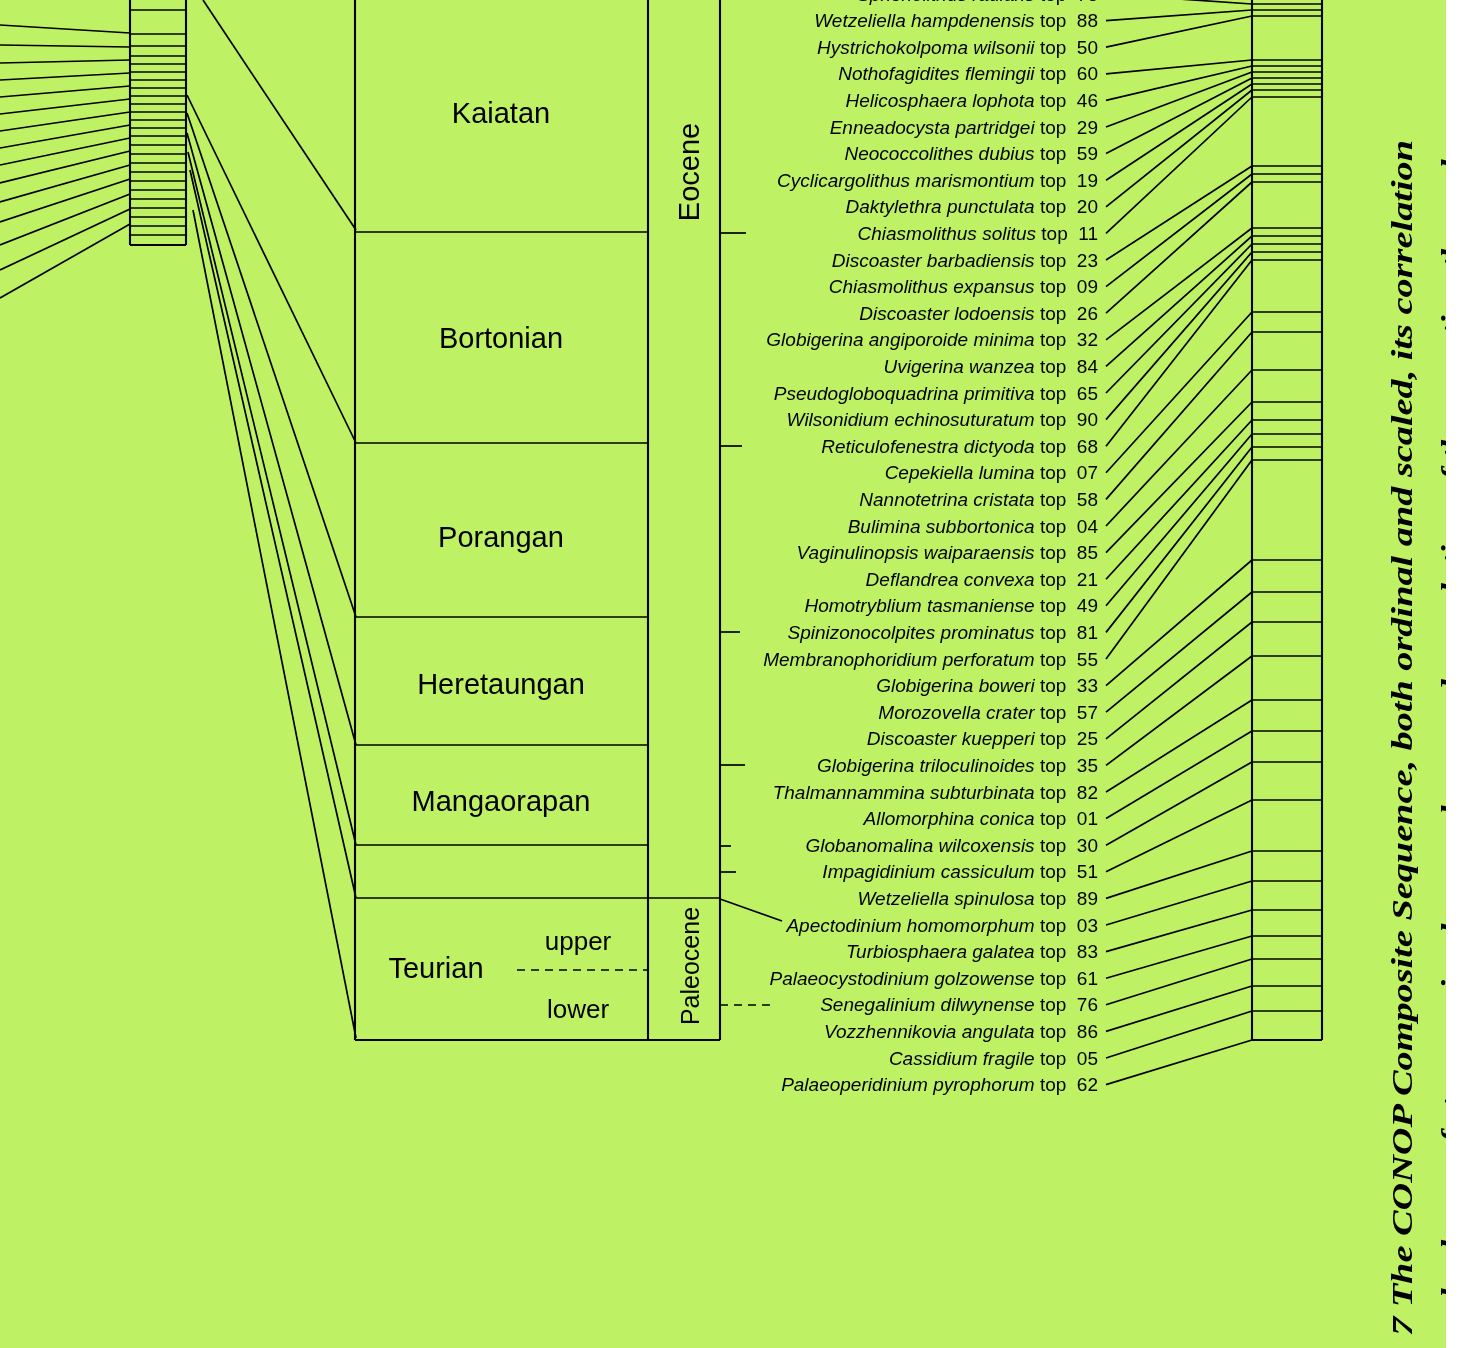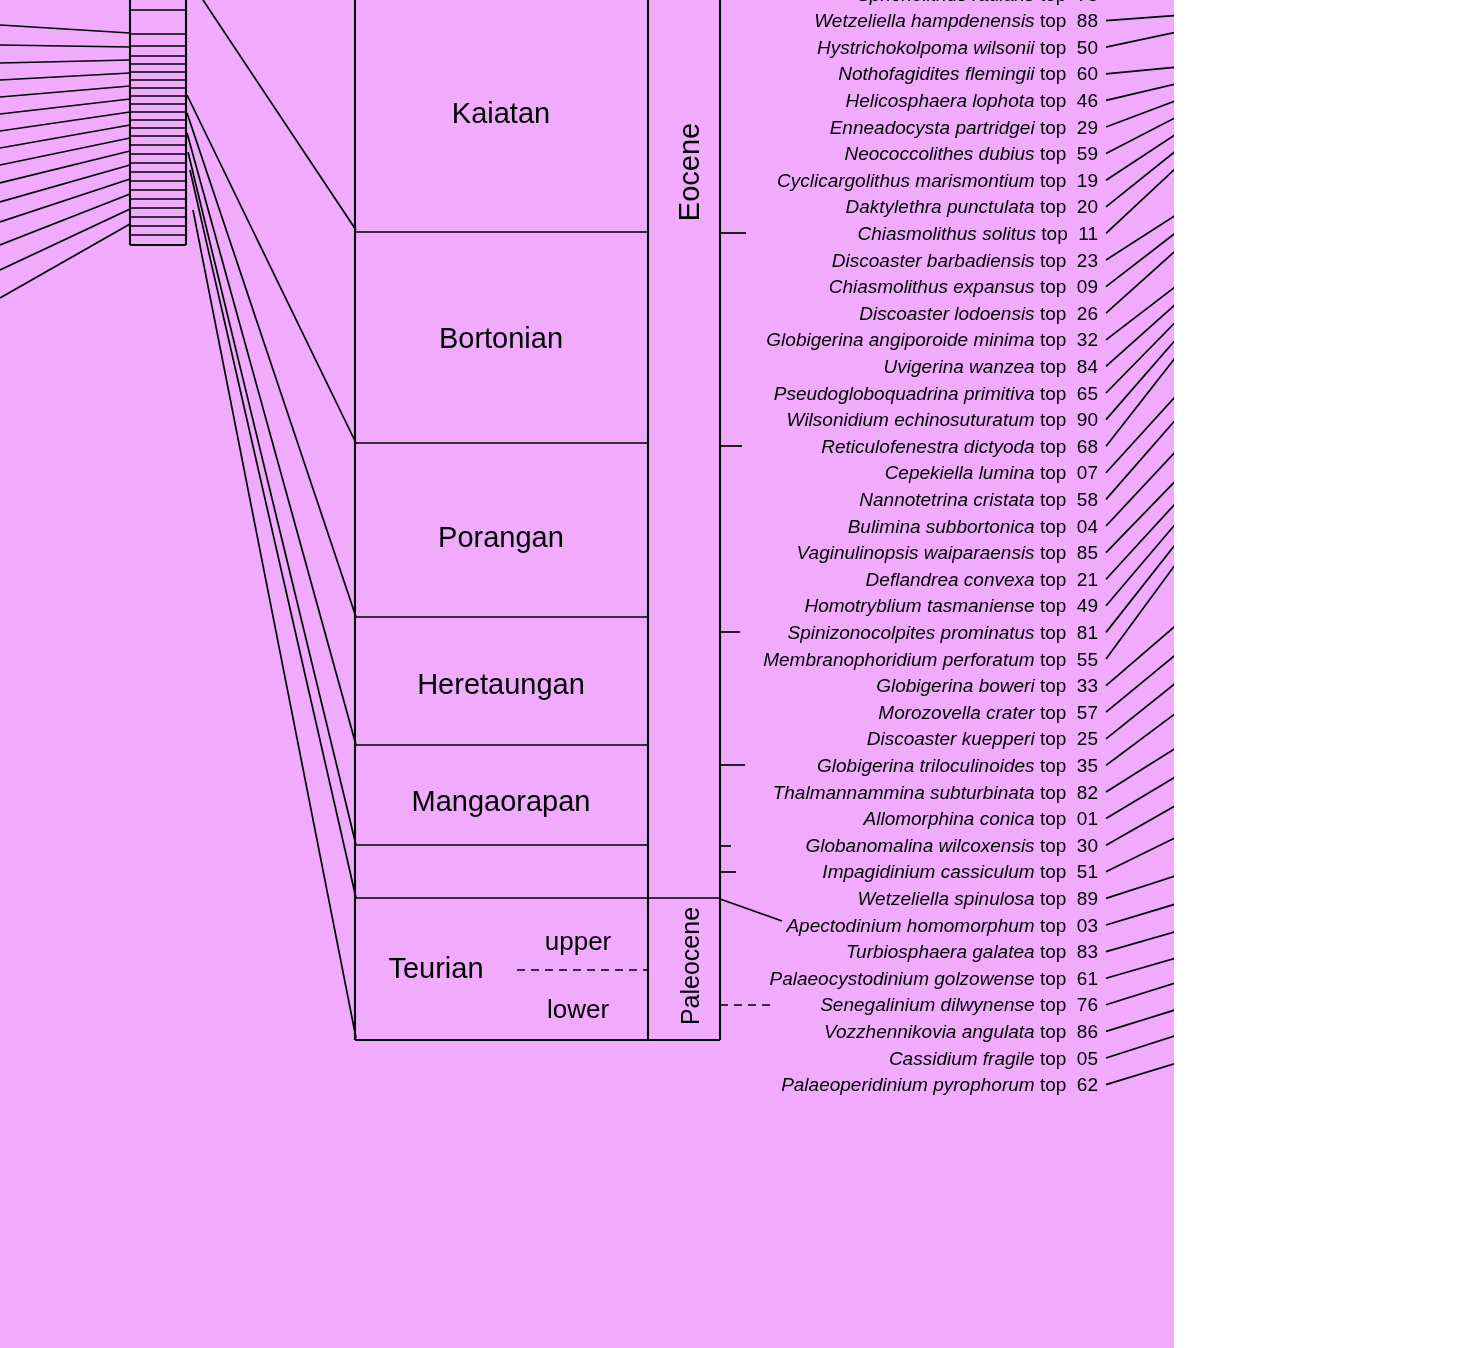--- a/index.html
+++ b/index.html
@@ -1,16 +1,16 @@
 <!DOCTYPE html>
 <html><head>
 <meta charset="utf-8">
 <style>
   html,body{margin:0;padding:0;background:#fff}
-  #canvas{position:relative;width:1174px;height:1348px;background:#f0abfc;overflow:hidden}
+  #canvas{position:relative;width:1446px;height:1348px;background:#bef264;overflow:hidden}
   #fig{position:absolute;left:0;top:0}
   #fig line{stroke:#000;stroke-width:1.7;fill:none}
   #fig line.bd{stroke-width:2.1}
   #fig line.dash{stroke-dasharray:8 6}
   #fig text{fill:#000}
   .taxon{font-family:"Liberation Sans",sans-serif;font-size:19px;font-style:italic}
   .taxon .plain{font-style:normal}
   .stage{font-family:"Liberation Sans",sans-serif;font-size:29px}
   .substage{font-family:"Liberation Sans",sans-serif;font-size:26px}
   .epoch{font-family:"Liberation Sans",sans-serif;font-size:29px}

